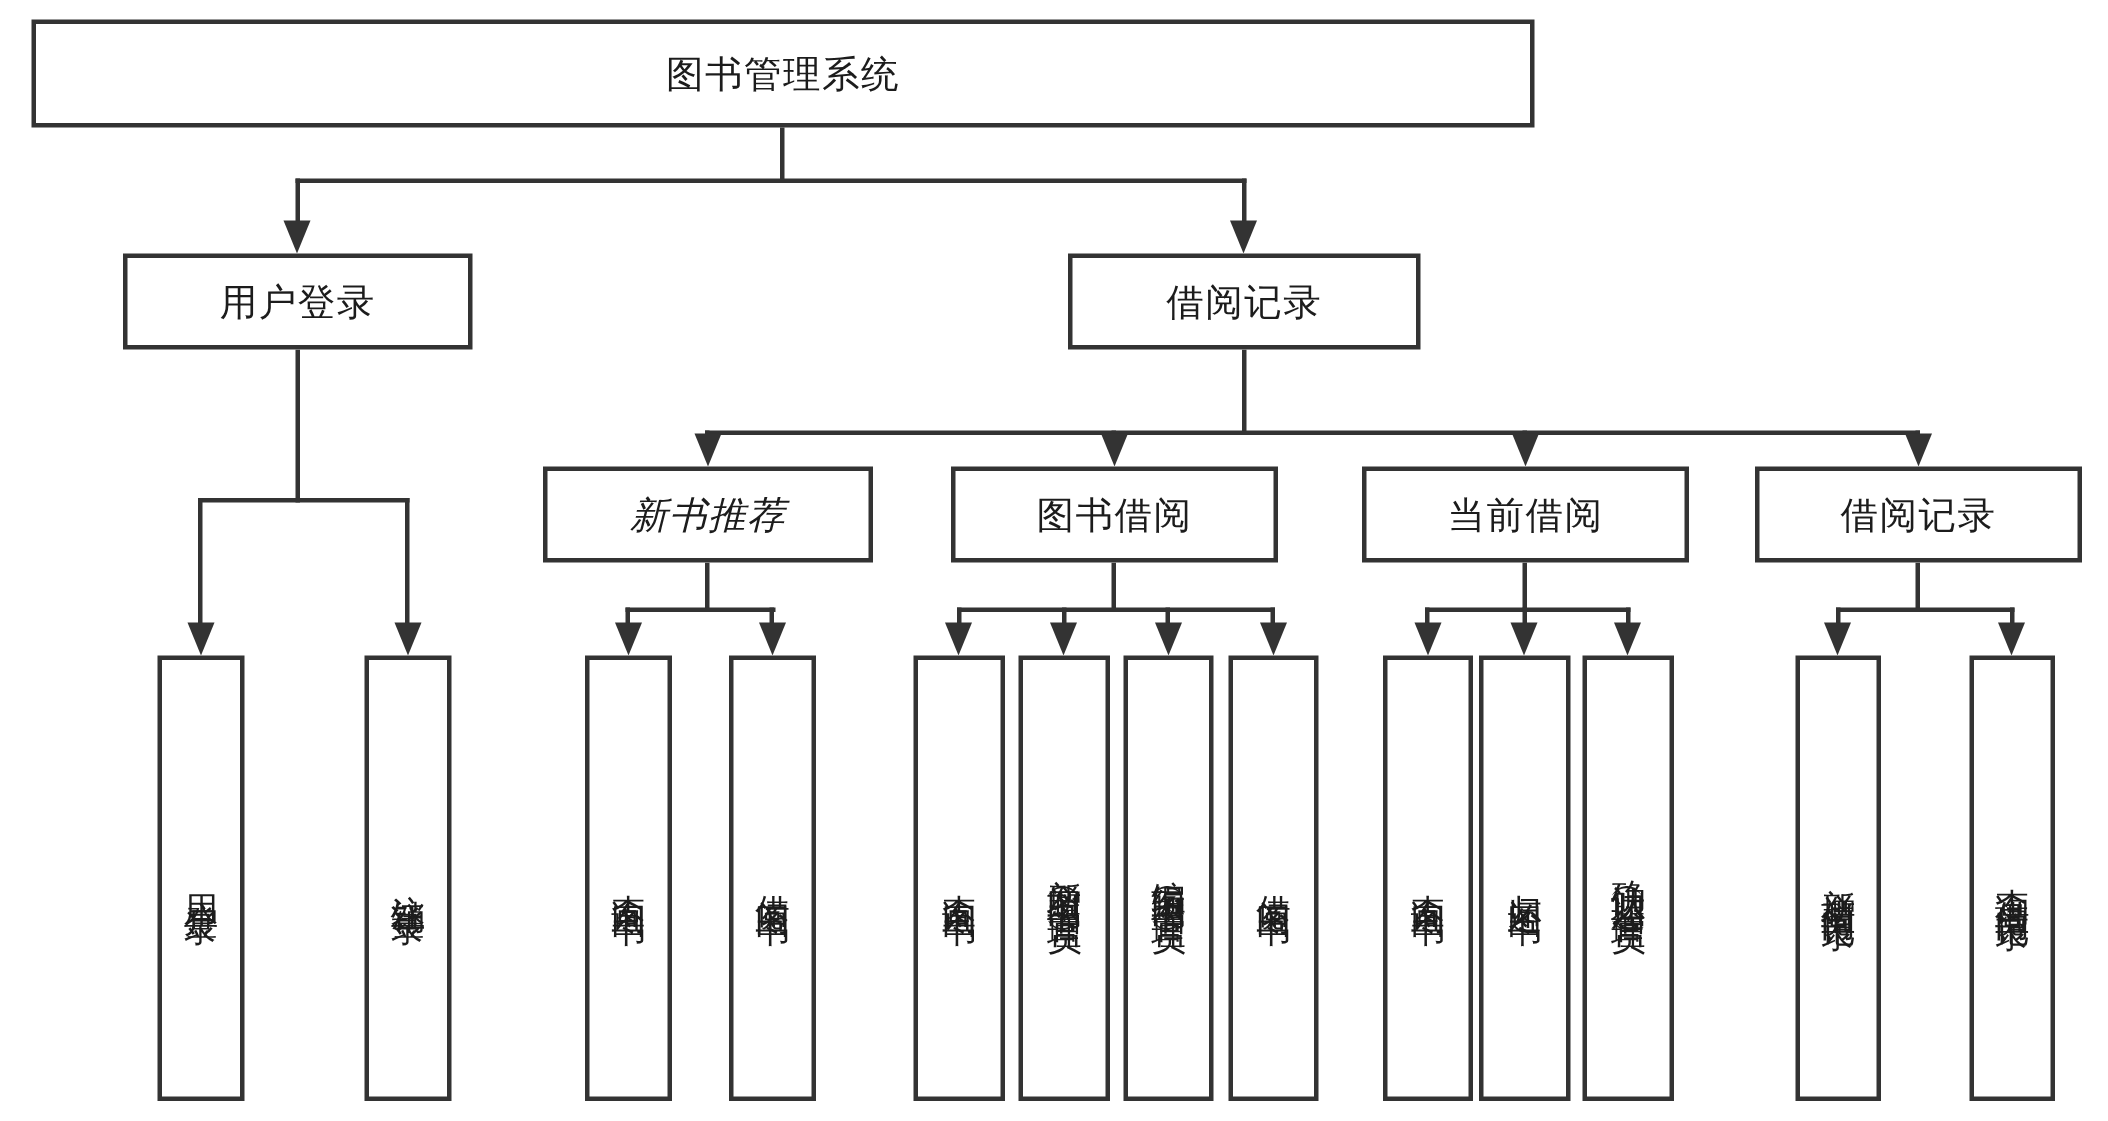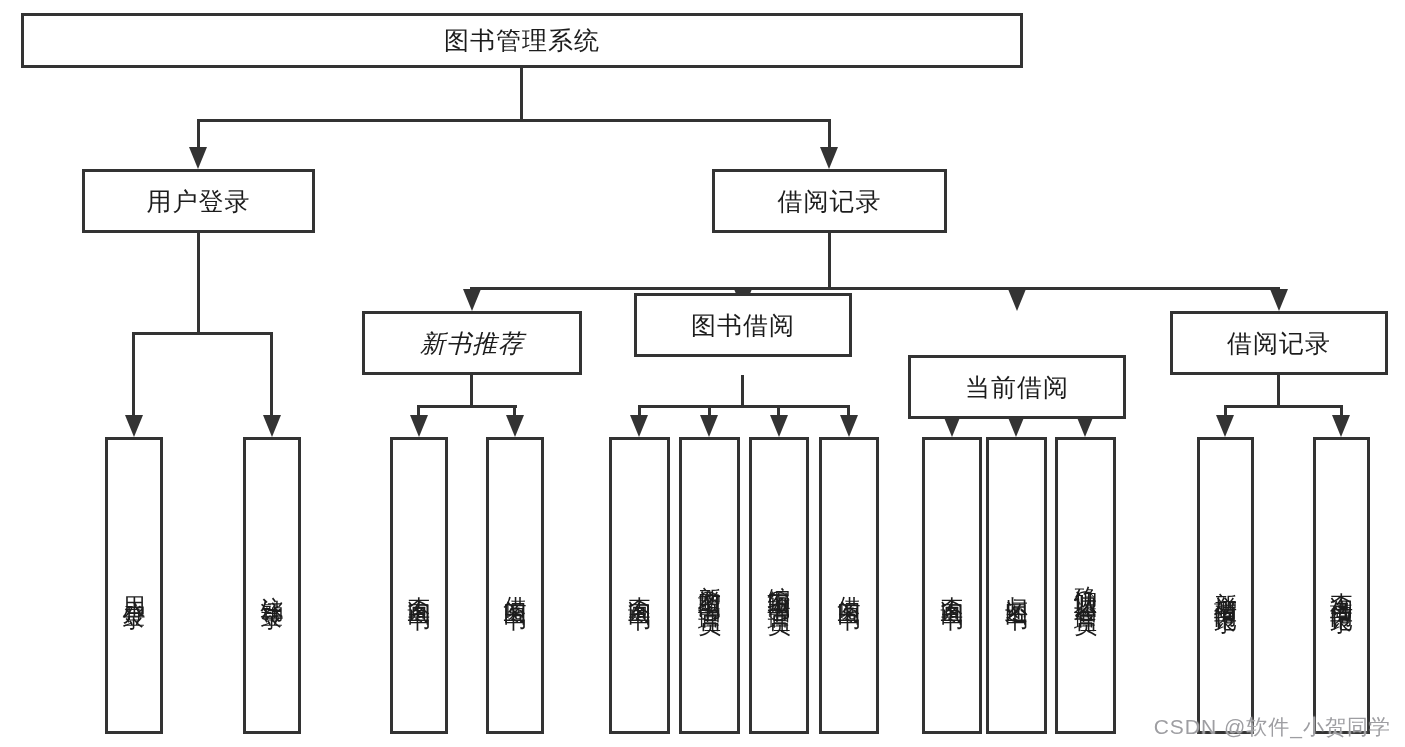--- a/index.html
+++ b/index.html
@@ -117,38 +117,38 @@
   <div class="arr" style="left:1007px; top:415px;"></div>
   <div class="arr" style="left:1076px; top:415px;"></div>
 
   <div class="ln-v" style="left:1277px; top:375px; height:33px;"></div>
   <div class="ln-h" style="left:1224px; top:405px; width:119px;"></div>
   <div class="ln-v" style="left:1224px; top:405px; height:14px;"></div>
   <div class="ln-v" style="left:1340px; top:405px; height:14px;"></div>
   <div class="arr" style="left:1216px; top:415px;"></div>
   <div class="arr" style="left:1332px; top:415px;"></div>
 
-  <div class="hnode" style="left:21px; top:13px; width:1002px; height:55px;justify-content:center;">
+  <div class="hnode" style="left:21px; top:13px; width:1002px; height:72px;justify-content:center;">
     <span>图书管理系统</span>
   </div>
 
   <div class="hnode" style="left:82px; top:169px; width:233px; height:64px;">
     <span>用户登录</span>
   </div>
   <div class="hnode" style="left:712px; top:169px; width:235px; height:64px;">
     <span>借阅记录</span>
   </div>
 
   <div class="hnode" style="left:362px; top:311px; width:220px; height:64px;font-style:italic;">
     <span>新书推荐</span>
   </div>
-  <div class="hnode" style="left:634px; top:293px; width:218px; height:64px;">
+  <div class="hnode" style="left:634px; top:311px; width:218px; height:64px;">
     <span>图书借阅</span>
   </div>
-  <div class="hnode" style="left:908px; top:311px; width:218px; height:64px;margin-top:44px;">
+  <div class="hnode" style="left:908px; top:311px; width:218px; height:64px;">
     <span>当前借阅</span>
   </div>
   <div class="hnode" style="left:1170px; top:311px; width:218px; height:64px;">
     <span>借阅记录</span>
   </div>
 
   <div class="vnode" style="left:105px; width:58px;">
     <span class="vtext">用户登录</span>
   </div>
   <div class="vnode" style="left:243px; width:58px;">
@@ -185,15 +185,14 @@
     <span class="vtext">确认归还（管理员）</span>
   </div>
 
   <div class="vnode" style="left:1197px; width:57px;">
     <span class="vtext">新增借阅记录</span>
   </div>
   <div class="vnode" style="left:1313px; width:57px;">
     <span class="vtext">查询借阅记录</span>
   </div>
 
-  <div class="watermark">CSDN @软件_小贺同学</div>
 
 </div>
 
 </body></html>

